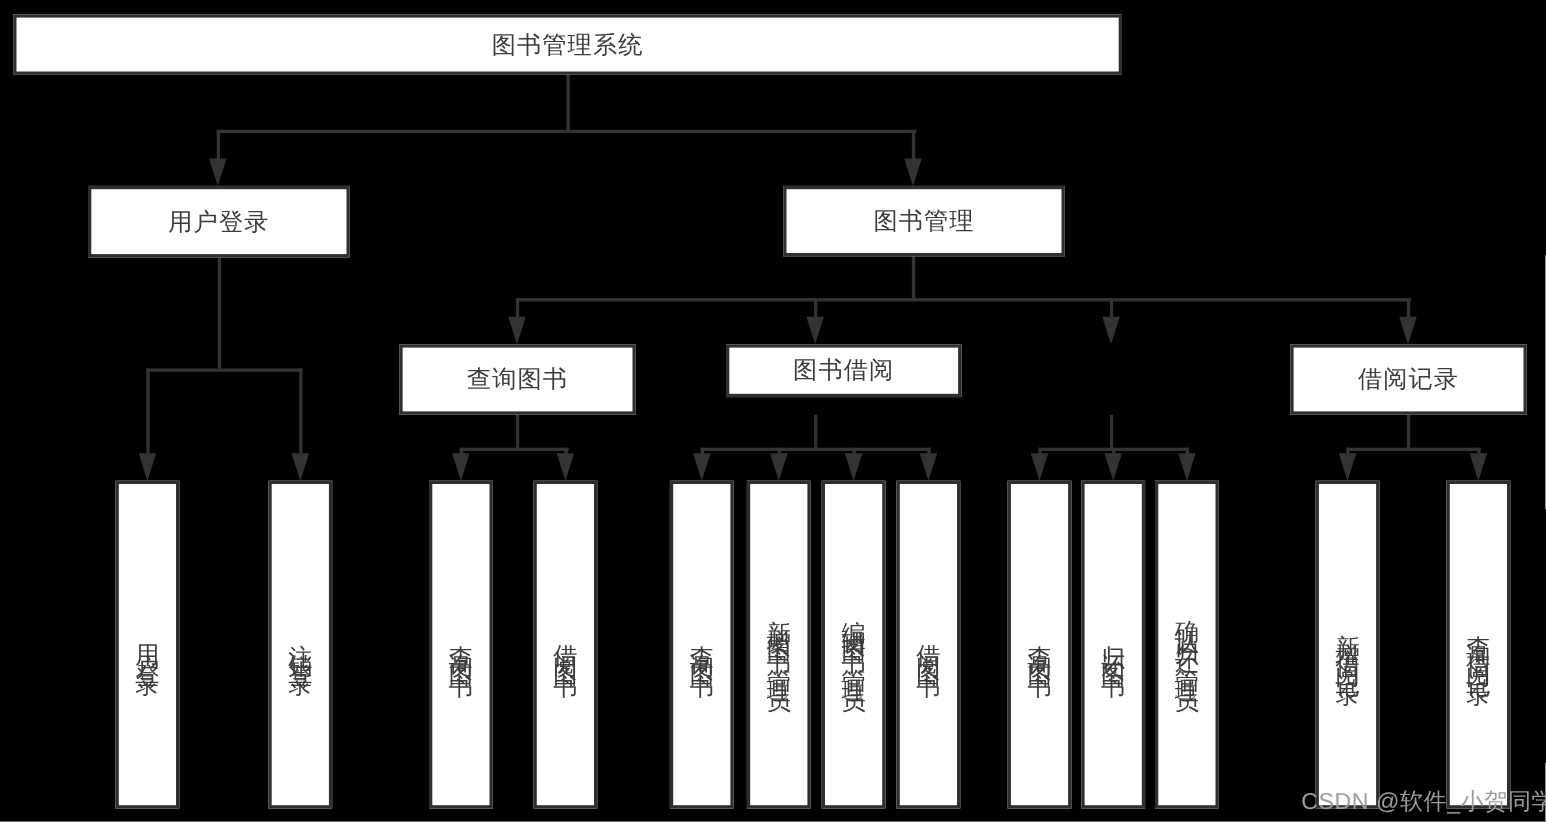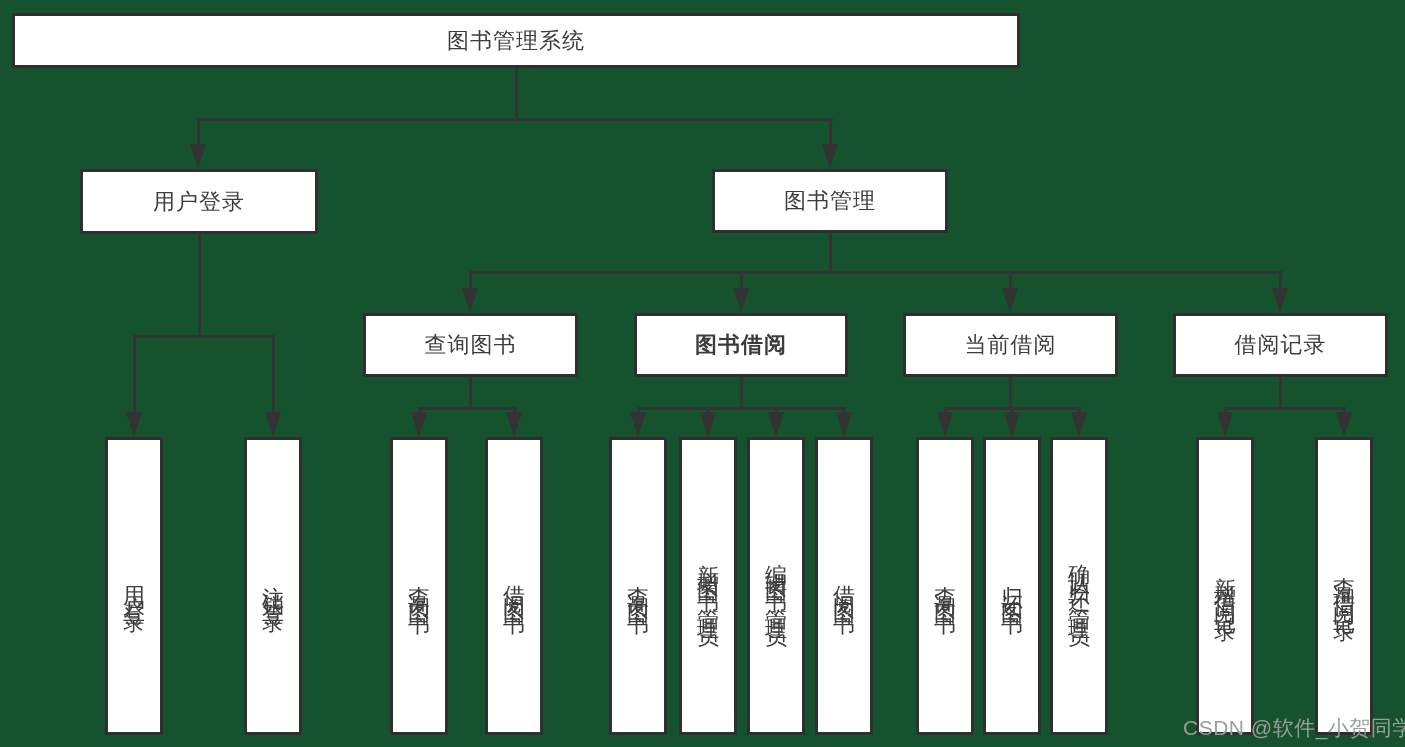--- a/index.html
+++ b/index.html
@@ -1,17 +1,17 @@
 <!DOCTYPE html>
 <html><head>
 <meta charset="utf-8">
 <style>
   html, body { margin:0; padding:0; background:#ffffff; }
   .canvas {
-    position:relative; width:1405px; height:747px; background:#14532d;
+    position:relative; width:1405px; height:747px; background:#000000;
     font-family:"Liberation Sans","DejaVu Sans",sans-serif; overflow:hidden;
   }
   .node {
     position:absolute; box-sizing:border-box;
     border:3px solid #2f2f2f; background:#ffffff;
     display:flex; align-items:center; justify-content:center;
     color:#3c3c3c; font-size:22px; letter-spacing:1px;
     z-index:2; text-align:center;
   }
   .node.vert {
@@ -38,43 +38,42 @@
   <div class="node" style="left:12px; top:13px; width:1008px; height:55px;">图书管理系统</div>
 
   <div class="v" style="left:515px; top:68px; height:52px;"></div>
   <div class="h" style="left:197px; top:118px; width:636px;"></div>
   <div class="v" style="left:197px; top:118px; height:28px;"></div>
   <div class="arw" style="left:190px; top:144px;"></div>
   <div class="v" style="left:829px; top:118px; height:28px;"></div>
   <div class="arw" style="left:822px; top:144px;"></div>
 
   <div class="node" style="left:80px; top:169px; width:238px; height:65px;">用户登录</div>
-  <div class="node" style="left:712px; top:169px; width:236px; height:64px;">图书管理</div>
+  <div class="node" style="left:712px; top:169px; width:256px; height:64px;">图书管理</div>
 
   <div class="v" style="left:198px; top:234px; height:104px;"></div>
   <div class="h" style="left:133px; top:335px; width:142px;"></div>
   <div class="v" style="left:133px; top:335px; height:79px;"></div>
   <div class="arw" style="left:126px; top:412px;"></div>
   <div class="v" style="left:272px; top:335px; height:79px;"></div>
   <div class="arw" style="left:265px; top:412px;"></div>
 
   <div class="v" style="left:829px; top:233px; height:41px;"></div>
   <div class="h" style="left:469px; top:271px; width:814px;"></div>
   <div class="v" style="left:469px; top:271px; height:19px;"></div>
   <div class="arw" style="left:462px; top:288px;"></div>
   <div class="v" style="left:740px; top:271px; height:19px;"></div>
   <div class="arw" style="left:733px; top:288px;"></div>
   <div class="v" style="left:1009px; top:271px; height:19px;"></div>
   <div class="arw" style="left:1002px; top:288px;"></div>
   <div class="v" style="left:1279px; top:271px; height:19px;"></div>
   <div class="arw" style="left:1272px; top:288px;"></div>
 
   <div class="node" style="left:363px; top:313px; width:215px; height:64px;">查询图书</div>
-  <div class="node" style="left:634px; top:313px; width:214px; height:64px;font-weight:bold;">图书借阅</div>
-  <div class="node" style="left:903px; top:313px; width:215px; height:64px;">当前借阅</div>
+  <div class="node" style="left:660px; top:313px; width:214px; height:48px;">图书借阅</div>
   <div class="node" style="left:1173px; top:313px; width:215px; height:64px;">借阅记录</div>
 
   <div class="v" style="left:469px; top:377px; height:33px;"></div>
   <div class="h" style="left:418px; top:407px; width:99px;"></div>
   <div class="v" style="left:418px; top:407px; height:8px;"></div>
   <div class="arw" style="left:411px; top:412px;"></div>
   <div class="v" style="left:513px; top:407px; height:8px;"></div>
   <div class="arw" style="left:506px; top:412px;"></div>
 
   <div class="v" style="left:740px; top:377px; height:33px;"></div>

